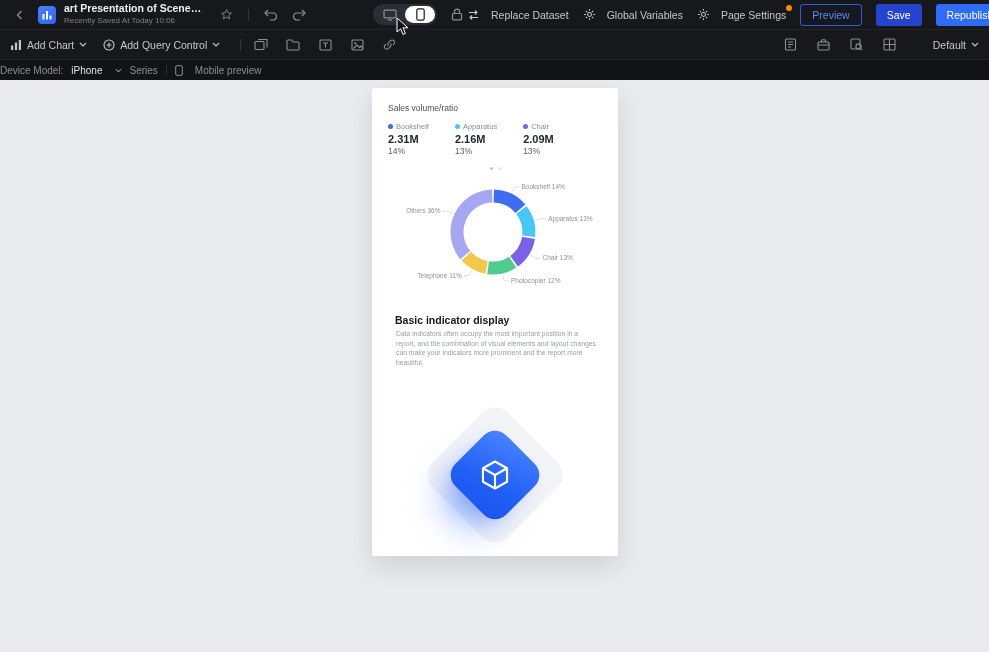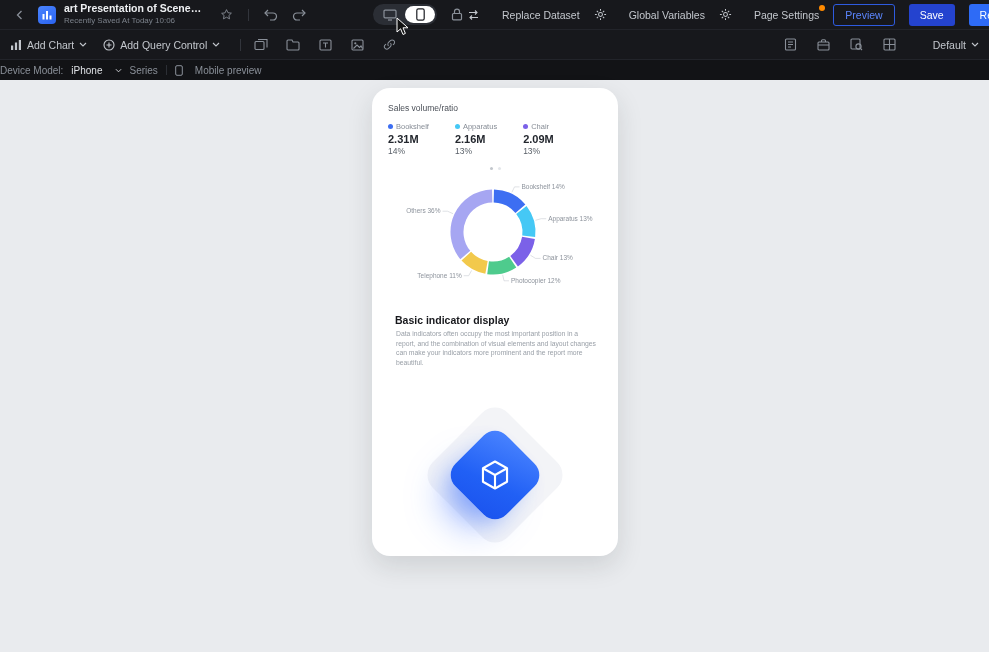--- a/index.html
+++ b/index.html
@@ -17,21 +17,21 @@
   .doc-title { font-size:10.5px; font-weight:bold; color:#eef0f3; max-width:140px; white-space:nowrap; overflow:hidden; text-overflow:ellipsis; }
   .doc-subtitle { font-size:8px; color:#7c828b; margin-top:2px; }
   .vdiv { width:1px; height:12px; background:#32353c; margin:0 4px; }
 
   .tb-mid { display:flex; align-items:center; gap:10px; margin-left:64px; }
   .seg { display:flex; align-items:center; background:#2b2e35; border-radius:11px; padding:2px; height:21px; }
   .seg-item { width:30px; height:17px; display:flex; align-items:center; justify-content:center; border-radius:9px; color:#8a9099; cursor:pointer; }
   .seg-item.active { background:#ffffff; color:#1b1d22; }
 
   .tb-right { display:flex; align-items:center; margin-left:auto; gap:14px; }
-  .tb-action { display:flex; align-items:center; gap:22px; font-size:10.5px; color:#c3c7cd; cursor:pointer; white-space:nowrap; }
+  .tb-action { display:flex; align-items:center; gap:11px; font-size:10.5px; color:#c3c7cd; cursor:pointer; white-space:nowrap; }
   .rel { position:relative; }
   .orange-dot { position:absolute; top:-3px; right:-6px; width:6px; height:6px; border-radius:50%; background:#ff8a00; }
   .btn { height:22px; padding:0 11px; border-radius:3px; font-size:10.5px; display:inline-flex; align-items:center; cursor:pointer; white-space:nowrap; }
   .btn-preview { border:1px solid #2e5be0; color:#5b86ff; background:transparent; }
   .btn-save { background:#2443cf; color:#fff; }
   .btn-republish { background:#2e6bf6; color:#fff; }
 
   
   .toolbar { height:30px; background:#17181c; display:flex; align-items:center; padding:0 10px; border-bottom:1px solid #22242a; }
   .tool-item { display:flex; align-items:center; gap:5px; font-size:10.5px; color:#c3c7cd; cursor:pointer; margin-right:16px; white-space:nowrap; }
@@ -39,21 +39,21 @@
   .toolbar-right { margin-left:auto; display:flex; align-items:center; gap:13px; }
 
   
   .devicebar { height:20px; background:#121316; display:flex; align-items:center; justify-content:flex-start; font-size:10px; color:#8a9099; gap:8px; }
   .devicebar .white { color:#dfe2e6; }
   .db-item { display:flex; align-items:center; gap:12px; cursor:pointer; }
   .db-div { width:1px; height:10px; background:#2c2f35; }
 
   
   .canvas { position:relative; height:572px; }
-  .phone-card { position:absolute; left:372px; top:8px; width:246px; height:468px; background:#fff; border-radius:18px; box-shadow:0 10px 26px rgba(31,35,41,.13); overflow:hidden; }
+  .phone-card { position:absolute; left:372px; top:8px; width:246px; height:468px; background:#fff; border-radius:2px; box-shadow:0 10px 26px rgba(31,35,41,.13); overflow:hidden; }
 
   .chart-title { margin:15px 0 0 16px; font-size:8.5px; color:#4a4f57; }
   .legend { display:flex; margin:9px 18px 0 16px; gap:26px; }
   .l-head { display:flex; align-items:center; gap:3px; font-size:7.5px; color:#878d96; }
   .dot { width:5px; height:5px; border-radius:50%; }
   .l-val { font-size:11px; color:#23272e; font-weight:bold; margin-top:2px; }
   .l-pct { font-size:8.5px; color:#596068; margin-top:1px; }
   .carousel { display:flex; justify-content:center; gap:5px; margin-top:11px; }
   .c-dot { width:3px; height:3px; border-radius:50%; }
   .c-dot.on { background:#c2c6cc; } .c-dot.off { background:#e3e6ea; }

